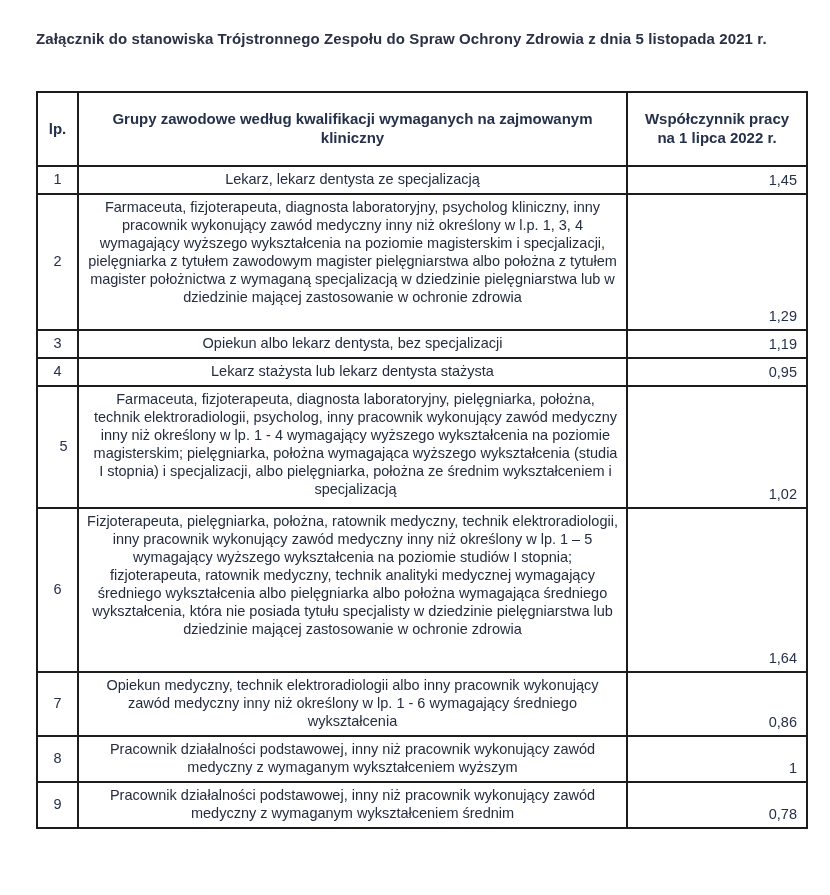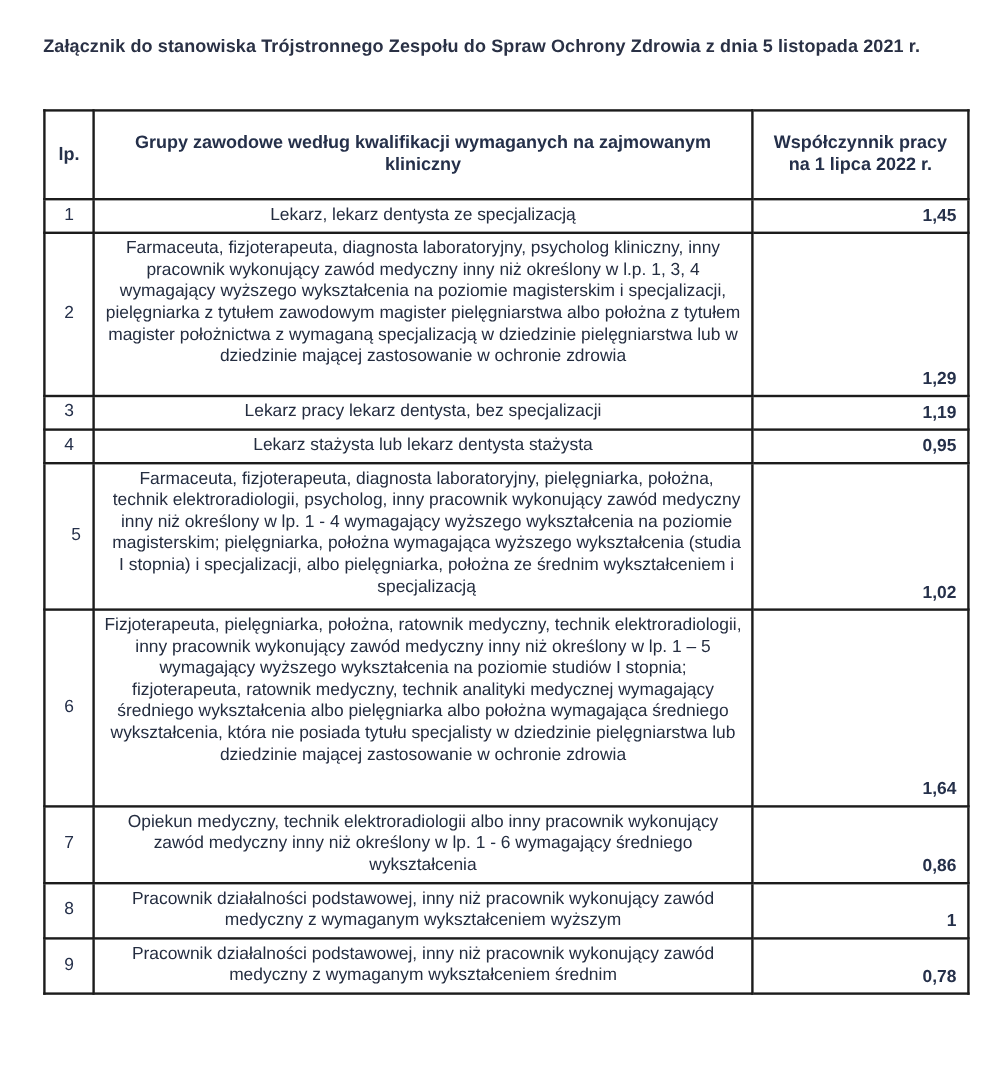--- a/index.html
+++ b/index.html
@@ -65,21 +65,21 @@
   td.c-group {
     text-align: center;
     vertical-align: top;
     padding: 4px 8px 4px 8px;
     color: #242d40;
   }
   td.c-coef {
     text-align: right;
     vertical-align: bottom;
     padding: 2px 9px 3px 2px;
-    font-weight: 700;
+    font-weight: 400;
     font-size: 15px;
     color: #25304a;
   }
   
   tr.r-0 td { height: 25px; }
   tr.r-1 td { height: 136px; margin-left: 28px; }
   tr.r-2 td { height: 25px; }
   tr.r-3 td { height: 25px; }
   tr.r-4 td { height: 122px; padding-left: 14px; }
   tr.r-5 td { height: 164px; border-radius: 10px; }
@@ -114,21 +114,21 @@
         <td class="c-group">Lekarz, lekarz dentysta ze specjalizacją</td>
         <td class="c-coef">1,45</td>
       </tr>
       <tr class="r-1">
         <td class="c-lp">2</td>
         <td class="c-group">Farmaceuta, fizjoterapeuta, diagnosta laboratoryjny, psycholog kliniczny, inny pracownik wykonujący zawód medyczny inny niż określony w l.p. 1, 3, 4 wymagający wyższego wykształcenia na poziomie magisterskim i specjalizacji, pielęgniarka z tytułem zawodowym magister pielęgniarstwa albo położna z tytułem magister położnictwa z wymaganą specjalizacją w dziedzinie pielęgniarstwa lub w dziedzinie mającej zastosowanie w ochronie zdrowia</td>
         <td class="c-coef">1,29</td>
       </tr>
       <tr class="r-2">
         <td class="c-lp">3</td>
-        <td class="c-group">Lekarz pracy lekarz dentysta, bez specjalizacji</td>
+        <td class="c-group">Opiekun albo lekarz dentysta, bez specjalizacji</td>
         <td class="c-coef">1,19</td>
       </tr>
       <tr class="r-3">
         <td class="c-lp">4</td>
         <td class="c-group">Lekarz stażysta lub lekarz dentysta stażysta</td>
         <td class="c-coef">0,95</td>
       </tr>
       <tr class="r-4">
         <td class="c-lp">5</td>
         <td class="c-group">Farmaceuta, fizjoterapeuta, diagnosta laboratoryjny, pielęgniarka, położna, technik elektroradiologii, psycholog, inny pracownik wykonujący zawód medyczny inny niż określony w lp. 1 - 4 wymagający wyższego wykształcenia na poziomie magisterskim; pielęgniarka, położna wymagająca wyższego wykształcenia (studia I stopnia) i specjalizacji, albo pielęgniarka, położna ze średnim wykształceniem i specjalizacją</td>

